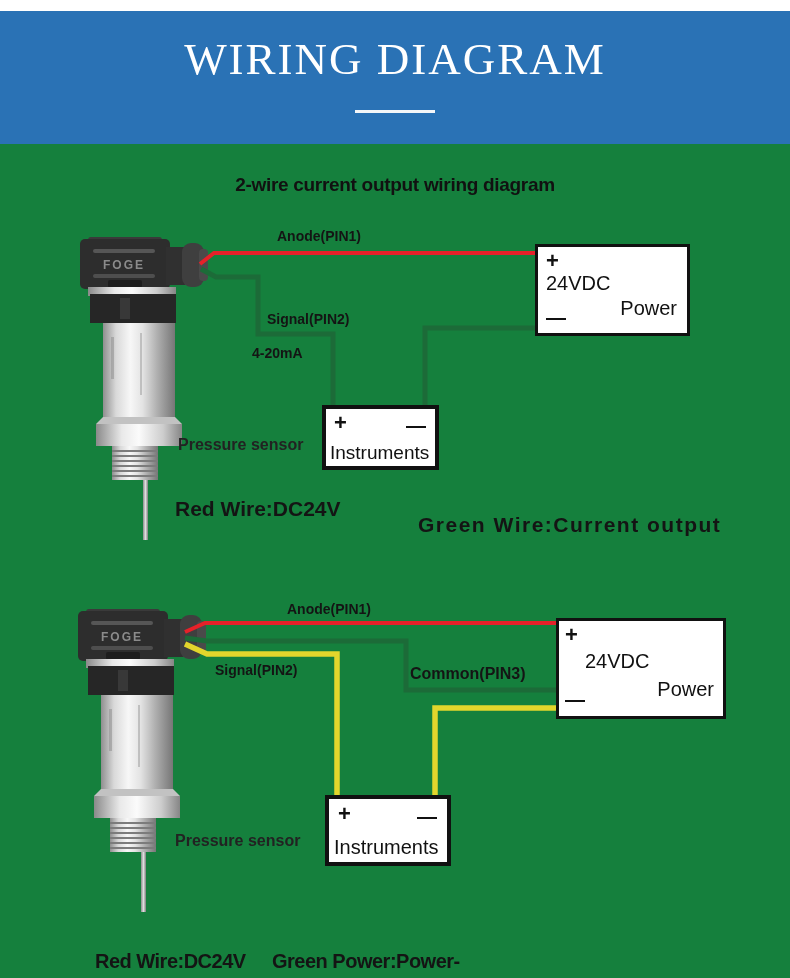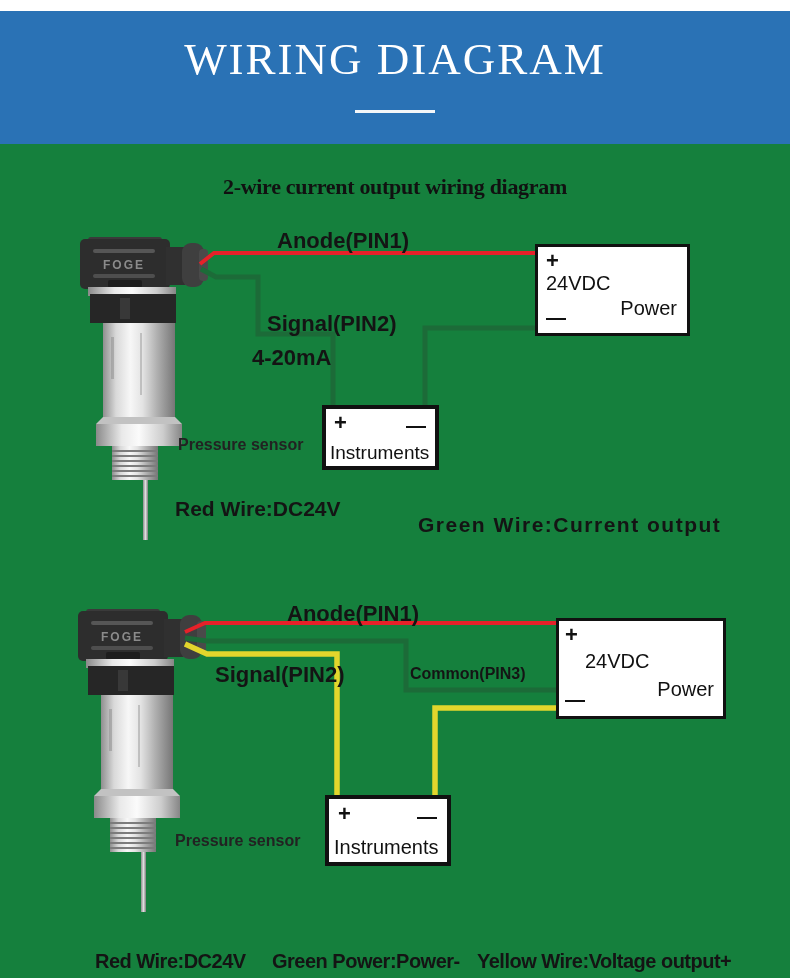--- a/index.html
+++ b/index.html
@@ -19,32 +19,32 @@
     text-align:center;color:#ffffff;font-weight:400;
     font-family:"Liberation Serif","DejaVu Serif",serif;
     font-size:45px;letter-spacing:2px;
   }
   .banner .underline{
     position:absolute;left:355px;top:99px;width:80px;height:3px;background:#f4f6f8;
   }
   
   .section-title{
     position:absolute;left:0;right:0;text-align:center;
-    font-size:22px;font-weight:700;letter-spacing:-0.3px;color:#111;font-family:Liberation Serif, serif;
+    font-size:19px;font-weight:700;letter-spacing:-0.3px;color:#111;
   }
   #d1-title{top:163px;}
   #d2-title{top:546px;}
   
   svg.layer{position:absolute;left:0;top:0;}
   polyline{fill:none;stroke-linejoin:miter;}
   .wire-red{stroke:var(--wire-red,#e62129);stroke-width:4px;}
   .wire-green{stroke:var(--wire-green,#1c6b38);stroke-width:5px;}
   .wire-yellow{stroke:var(--wire-yellow,#e3d62c);stroke-width:5.5px;}
   
-  .lbl{position:absolute;white-space:nowrap;font-weight:600;font-size:22px;color:#141414;}
+  .lbl{position:absolute;white-space:nowrap;font-weight:600;font-size:14px;color:#141414;}
   .lbl.small{font-size:16px;color:#222;}
   .legend{position:absolute;white-space:nowrap;font-weight:600;font-size:21px;color:#141414;}
   .legend.row2{font-size:20px;letter-spacing:-0.5px;}
   
   .wbox{
     position:absolute;box-sizing:border-box;background:#ffffff;
     border:3px solid #111;font-size:20px;color:#111;
   }
   .wbox .plus{position:absolute;font-size:22px;font-weight:700;line-height:1;}
   .wbox .minus{position:absolute;font-size:20px;font-weight:700;line-height:1;}
@@ -166,15 +166,14 @@
   </div>
 
   <div id="instr2" class="wbox" style="left:325px;top:784px;width:126px;height:71px">
     <span class="plus" style="left:9px;top:4px">+</span>
     <span class="minus" style="right:10px;top:7px">—</span>
     <span class="t" style="left:5px;bottom:5px;font-size:20px">Instruments</span>
   </div>
 
   <div class="legend row2" style="left:95px;top:939px">Red Wire:DC24V</div>
   <div class="legend row2" style="left:272px;top:939px">Green Power:Power-</div>
-  <div class="legend row2" style="left:477px;top:939px">Yellow Wire:Voltage output+</div>
 
 </div>
 
 </body></html>

